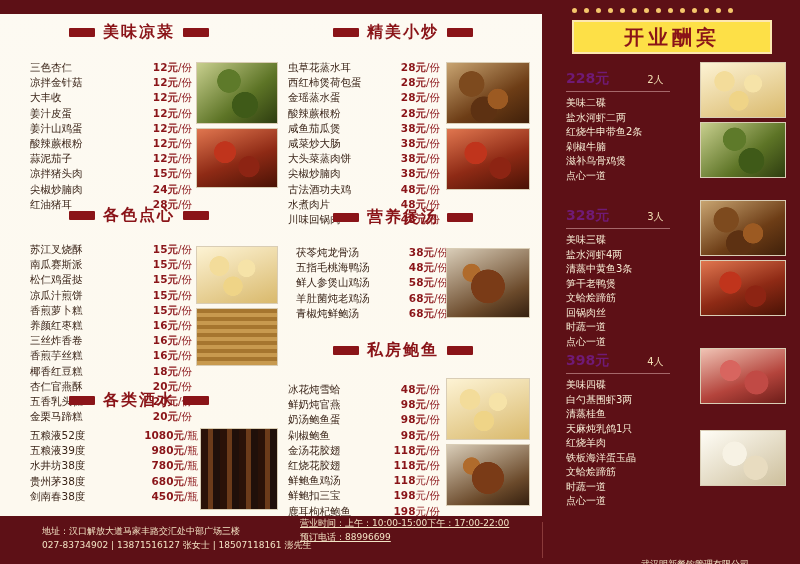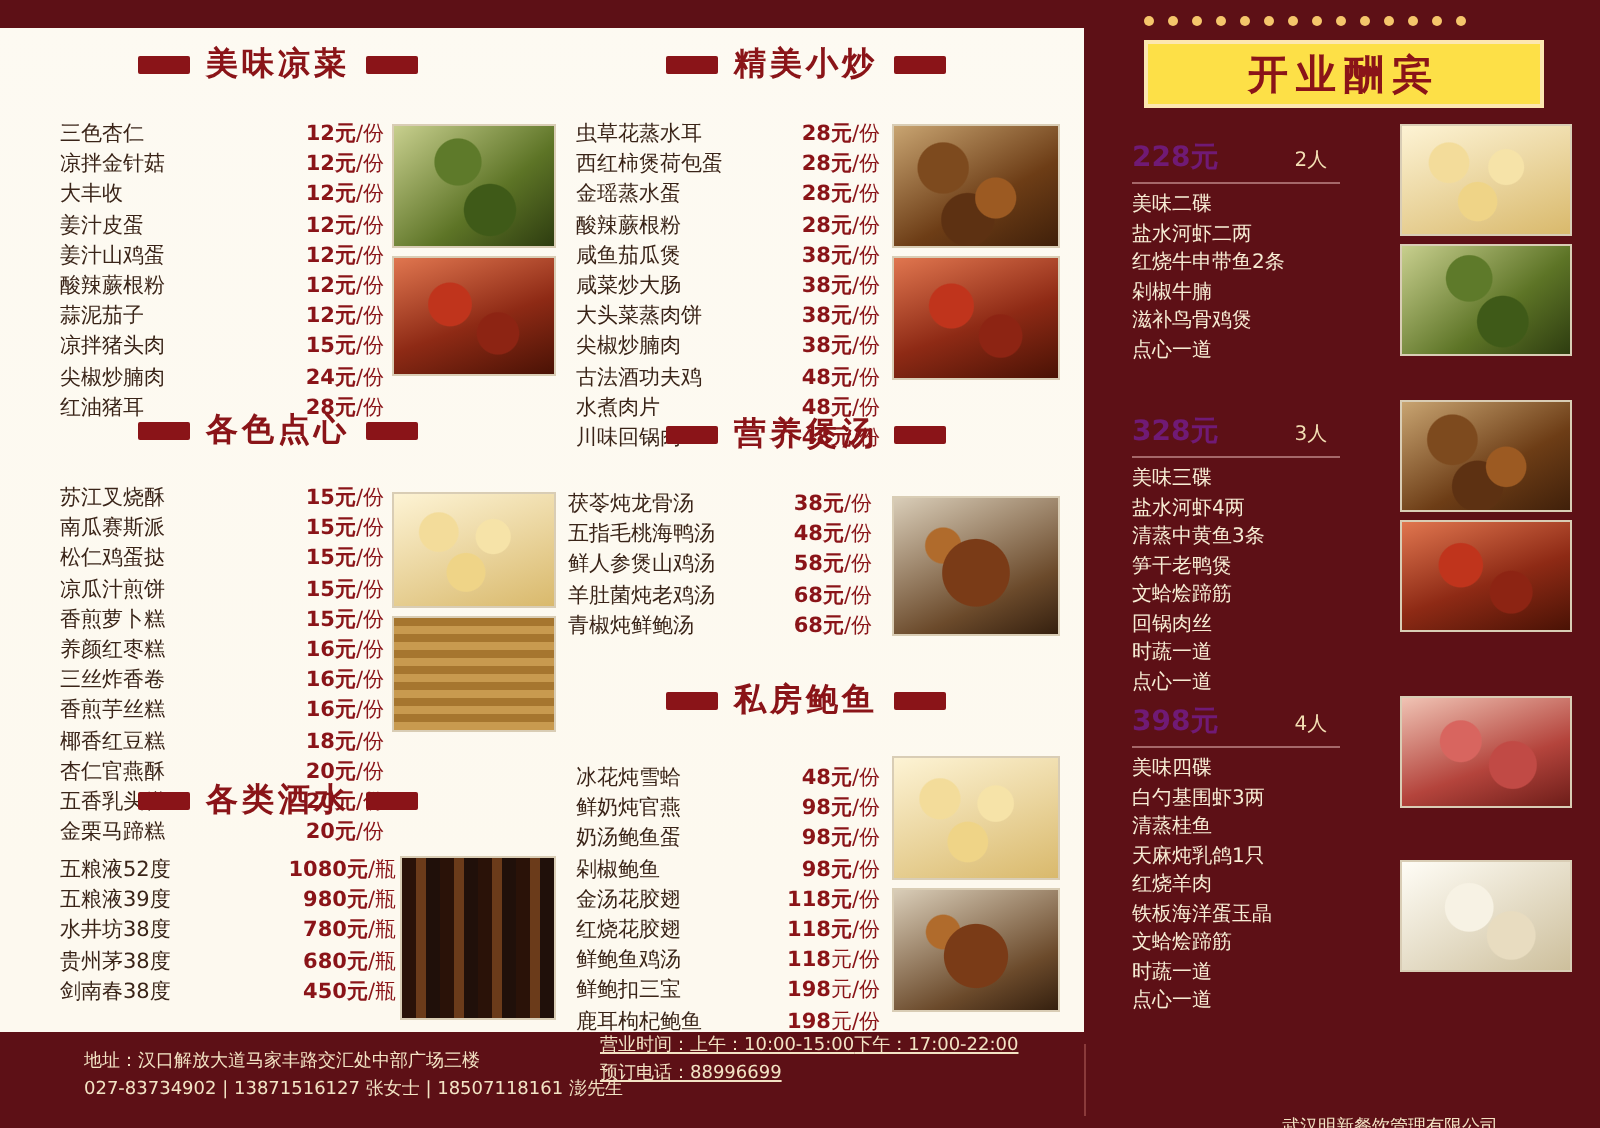--- a/index.html
+++ b/index.html
@@ -353,21 +353,21 @@
   <div class="ph" style="left:446px; top:62px; width:84px; height:62px;">
       <span class="inner f-brown"></span>
     </div>
   <div class="ph" style="left:446px; top:128px; width:84px; height:62px;">
       <span class="inner f-red"></span>
     </div>
 
   <div class="sec-title" style="left:288px; top:207px; width:230px;">
     <span class="bar"></span><span class="txt">营养煲汤</span><span class="bar"></span>
   </div>
-  <div class="list" style="left:284px; top:245px; width:152px;">
+  <div class="list" style="left:296px; top:245px; width:152px;">
     <div class="row">
         <span class="nm">茯苓炖龙骨汤</span>
         <span class="dots"></span>
         <span class="pr"><span>38元</span><span class="unit">/份</span></span>
       </div>
     <div class="row">
         <span class="nm">五指毛桃海鸭汤</span>
         <span class="dots"></span>
         <span class="pr"><span>48元</span><span class="unit">/份</span></span>
       </div>

